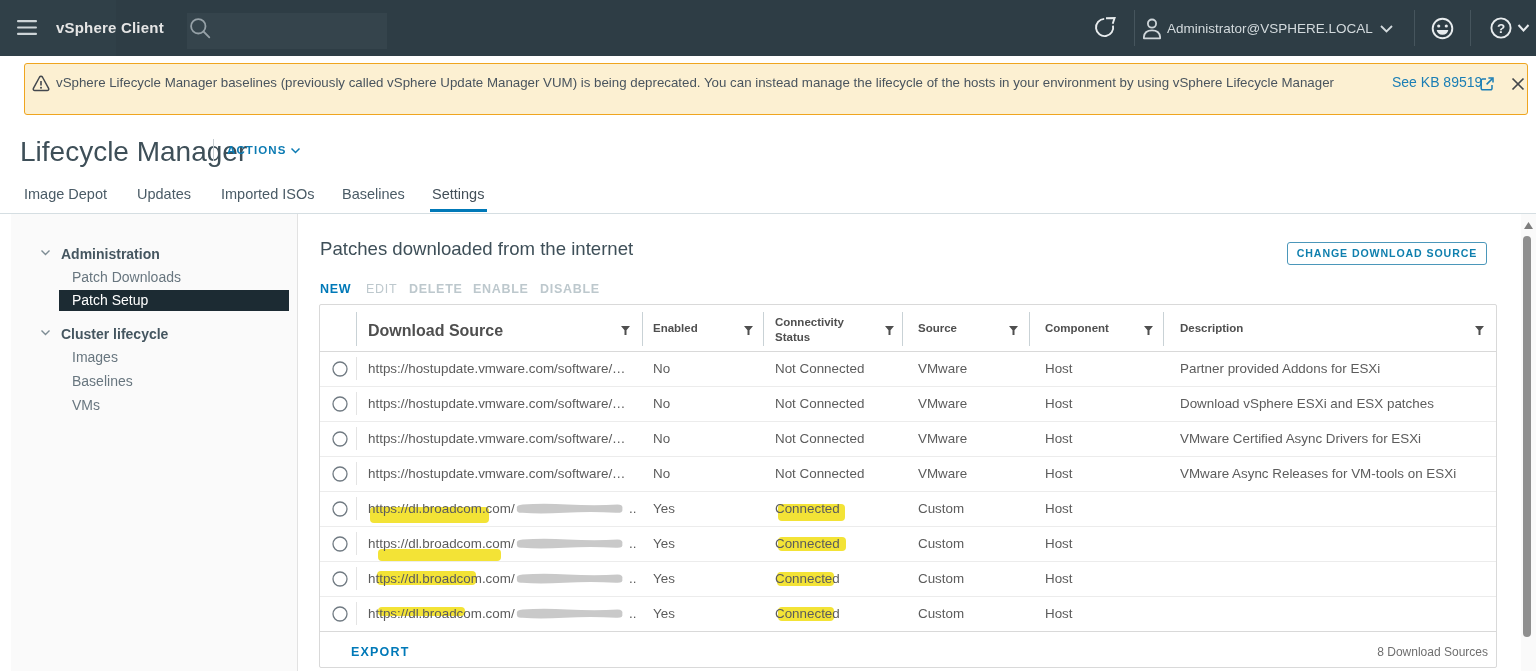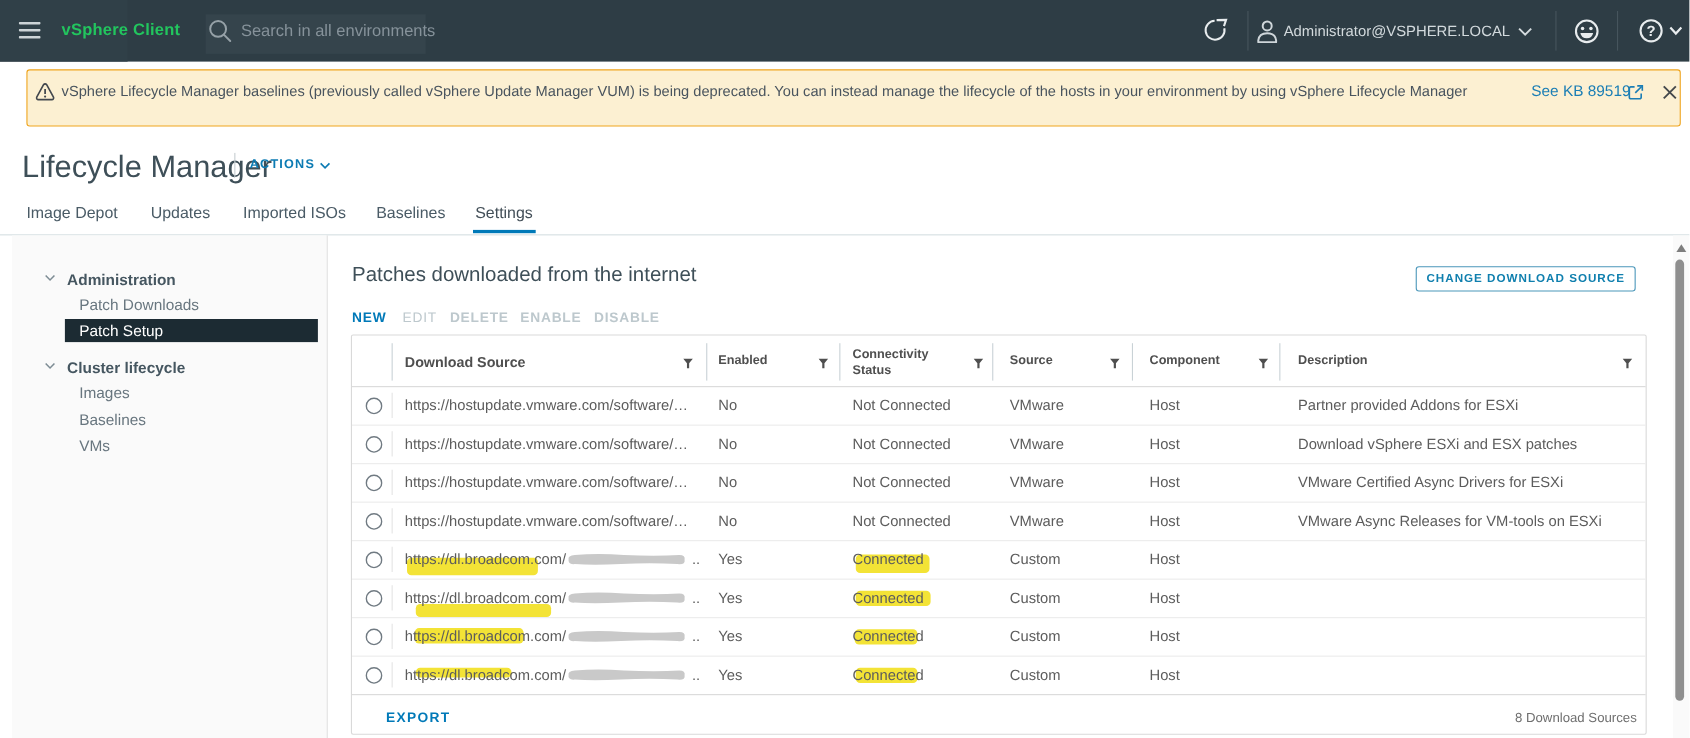--- a/index.html
+++ b/index.html
@@ -13,27 +13,26 @@
 <div class="abs" style="left:0;top:0;width:1536px;height:56px;background:#2e3d45;">
 
   <div class="abs" style="left:0;top:0;width:116px;height:56px;background:#304048;"></div>
   <div class="abs" style="left:187px;top:13px;width:200px;height:36px;background:#35444c;"></div>
 
   <svg class="abs" style="left:17px;top:19px" width="20" height="17" viewBox="0 0 20 17">
     <rect x="0" y="1" width="20" height="2.2" rx="1" fill="#cdd4d7"></rect>
     <rect x="0" y="7.4" width="20" height="2.2" rx="1" fill="#cdd4d7"></rect>
     <rect x="0" y="13.8" width="20" height="2.2" rx="1" fill="#cdd4d7"></rect>
   </svg>
-  <div class="abs" style="left:56px;top:0;height:56px;line-height:56px;font-size:15px;font-weight:700;color:#22c55e;letter-spacing:.2px;">vSphere Client</div>
+  <div class="abs" style="left:56px;top:0;height:56px;line-height:56px;font-size:15px;font-weight:700;color:#e5e5e5;letter-spacing:.2px;">vSphere Client</div>
 
   <svg class="abs" style="left:189px;top:17px" width="23" height="23" viewBox="0 0 23 23">
     <circle cx="9.3" cy="9.3" r="7.2" fill="none" stroke="#96a1a7" stroke-width="1.8"></circle>
     <line x1="14.5" y1="14.5" x2="20.3" y2="20.3" stroke="#96a1a7" stroke-width="1.8" stroke-linecap="round"></line>
   </svg>
-  <div class="abs" style="left:219px;top:0;height:56px;line-height:57px;font-size:15px;color:#86929a;">Search in all environments</div>
 
   <svg class="abs" style="left:1094px;top:16px" width="23" height="24" viewBox="0 0 23 24">
     <path d="M 10.2 2.9 A 8.6 8.6 0 1 0 19.0 9.6" fill="none" stroke="#e8ecee" stroke-width="1.9"></path>
     <path d="M 12.0 2.3 L 20.6 2.1 L 18.7 7.8" fill="none" stroke="#e8ecee" stroke-width="1.9" stroke-linejoin="miter"></path>
   </svg>
   <div class="abs" style="left:1134px;top:10px;width:1px;height:36px;background:#46555d;"></div>
 
   <svg class="abs" style="left:1142px;top:15px" width="20" height="25" viewBox="0 0 20 25">
     <circle cx="10" cy="8.6" r="4.1" fill="none" stroke="#cfd6da" stroke-width="1.8"></circle>
     <path d="M 1.9 23.3 L 1.9 21.8 Q 2.6 15.3 10 15.3 Q 17.4 15.3 18.1 21.8 L 18.1 23.3 Z" fill="none" stroke="#cfd6da" stroke-width="1.8" stroke-linejoin="round"></path>
@@ -125,21 +124,21 @@
 
 <div class="abs" style="left:319px;top:304px;width:1178px;height:364px;background:#fff;border:1px solid #d9d9d9;border-radius:2px;"></div>
 
 <div class="abs" style="left:356px;top:312px;width:1px;height:34px;background:#c9d2d6;"></div>
 <div class="abs" style="left:642px;top:312px;width:1px;height:34px;background:#c9d2d6;"></div>
 <div class="abs" style="left:763px;top:312px;width:1px;height:34px;background:#c9d2d6;"></div>
 <div class="abs" style="left:902px;top:312px;width:1px;height:34px;background:#c9d2d6;"></div>
 <div class="abs" style="left:1029px;top:312px;width:1px;height:34px;background:#c9d2d6;"></div>
 <div class="abs" style="left:1163px;top:312px;width:1px;height:34px;background:#c9d2d6;"></div>
 
-<div class="abs" style="left:368px;top:322px;font-size:13px;font-weight:700;color:#4f4f4f;">Download Source</div>
+<div class="abs" style="left:368px;top:322px;font-size:16px;font-weight:700;color:#4f4f4f;">Download Source</div>
 <div class="abs" style="left:653px;top:322px;font-size:11.5px;font-weight:700;color:#4f4f4f;">Enabled</div>
 <div class="abs" style="left:775px;top:315px;font-size:11.5px;font-weight:700;color:#4f4f4f;line-height:14.5px;">Connectivity<br>Status</div>
 <div class="abs" style="left:918px;top:322px;font-size:11.5px;font-weight:700;color:#4f4f4f;">Source</div>
 <div class="abs" style="left:1045px;top:322px;font-size:11.5px;font-weight:700;color:#4f4f4f;">Component</div>
 <div class="abs" style="left:1180px;top:322px;font-size:11.5px;font-weight:700;color:#4f4f4f;">Description</div>
 
 <svg class="abs" style="left:621px;top:326px" width="9" height="9" viewBox="0 0 9 9">
   <path d="M0 0 H9 L5.5 4.2 V9 H3.5 V4.2 Z" fill="#4f4f4f"></path>
 </svg>
 <svg class="abs" style="left:744px;top:326px" width="9" height="9" viewBox="0 0 9 9">

